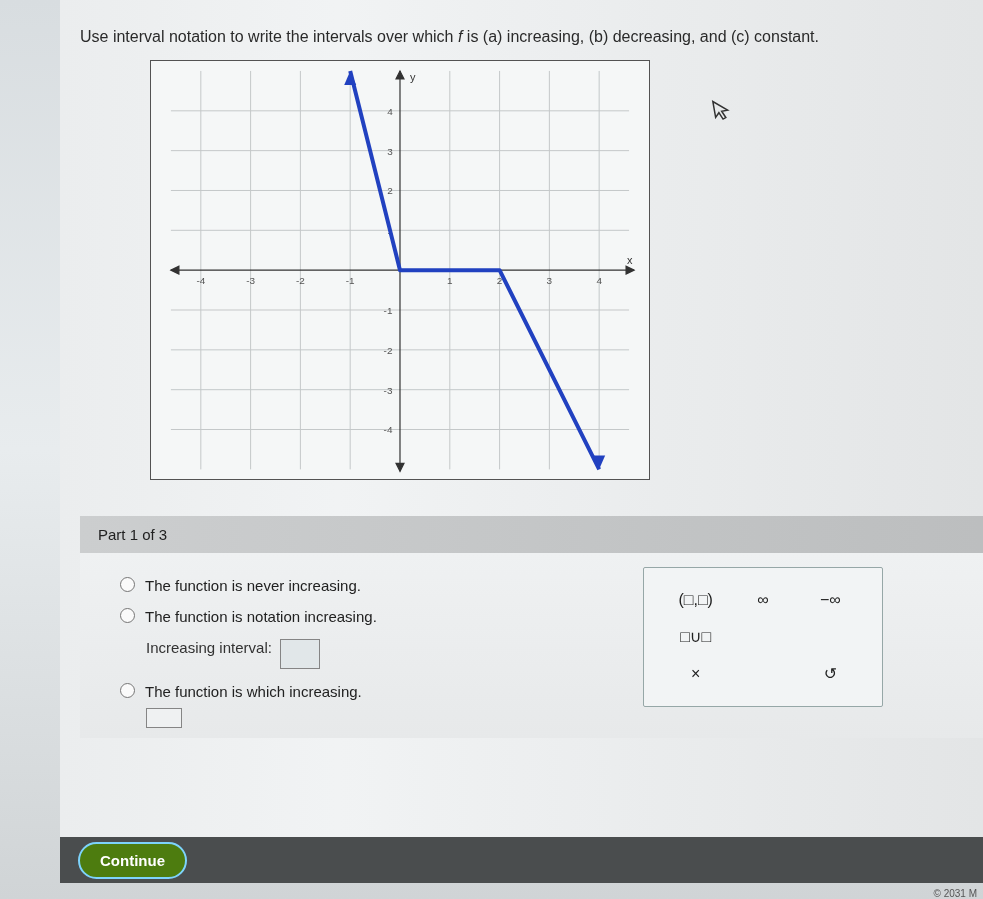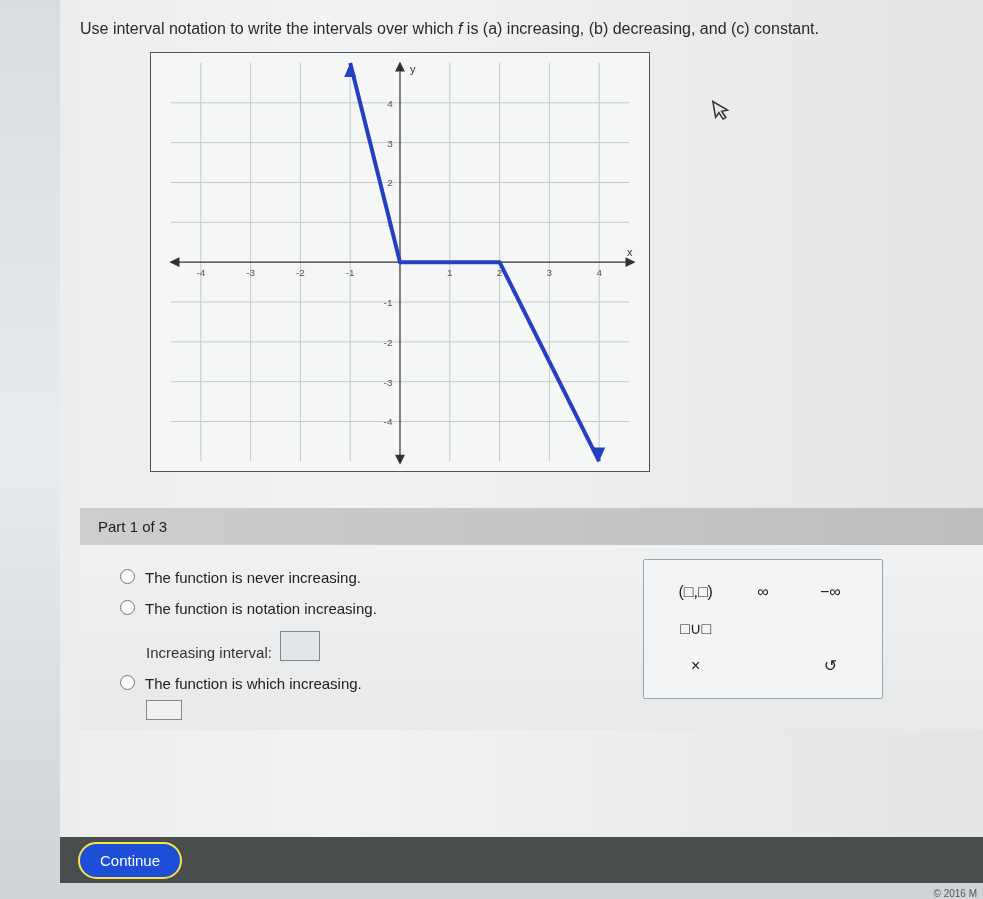--- a/index.html
+++ b/index.html
@@ -8,21 +8,21 @@
     background: linear-gradient(180deg, #d8dde0 0%, #e8ecee 50%, #d0d4d6 100%);
     width: 983px;
     height: 899px;
     overflow: hidden;
     position: relative;
     color: #333;
   }
   .page {
     background: #fff;
     margin: 0 0 0 60px;
-    padding: 20px 0 0 20px;
+    padding: 28px 0 0 20px;
     min-height: 840px;
     position: relative;
     filter: brightness(0.98);
     background: linear-gradient(90deg, #f0f2f3 0%, #f6f8f9 30%, #f0f2f3 60%, #e8eaeb 100%);
   }
   .prompt {
     font-size: 16px;
     color: #2b2b2b;
     margin-bottom: 14px;
   }
@@ -64,21 +64,21 @@
     font-size: 15px;
     color: #222;
   }
   .option-row input[type=radio]{
     width:15px; height:15px; margin-right:10px;
   }
   .sub-input-row {
     margin-left: 26px;
     margin-bottom: 14px;
     display:flex;
-    align-items:flex-end;
+    align-items:flex-start;
     gap:8px;
     font-size:15px;
   }
   .ans-box {
     width: 40px; height: 30px;
     border: 1px solid #888;
     background: #e6ecee;
     display:inline-block;
   }
   .always-box {
@@ -112,27 +112,27 @@
     left: 60px;
     right: 0;
     bottom: 16px;
     height: 46px;
     background: #4a4d4e;
     display:flex;
     align-items:center;
     padding-left: 18px;
   }
   .continue-btn {
-    background: #1d4ed8;
+    background: #4d7c0f;
     color: #fff;
-    border: 2px solid #fde047;
+    border: 2px solid #7dd3fc;
     border-radius: 22px;
     padding: 8px 20px;
     font-size: 15px;
-    font-weight: normal;
+    font-weight: bold;
     cursor:pointer;
   }
   .copyright {
     position:absolute;
     right: 6px;
     bottom: 0;
     font-size: 10px;
     color: #555;
   }
 </style>
@@ -244,13 +244,13 @@
       <span></span>
       <span class="cell">↺</span>
     </div>
   </div>
 
 </div>
 
 <div class="footer-bar">
   <button class="continue-btn">Continue</button>
 </div>
-<div class="copyright">© 2016 M</div>
+<div class="copyright">© 2031 M</div>
 
 </body></html>

